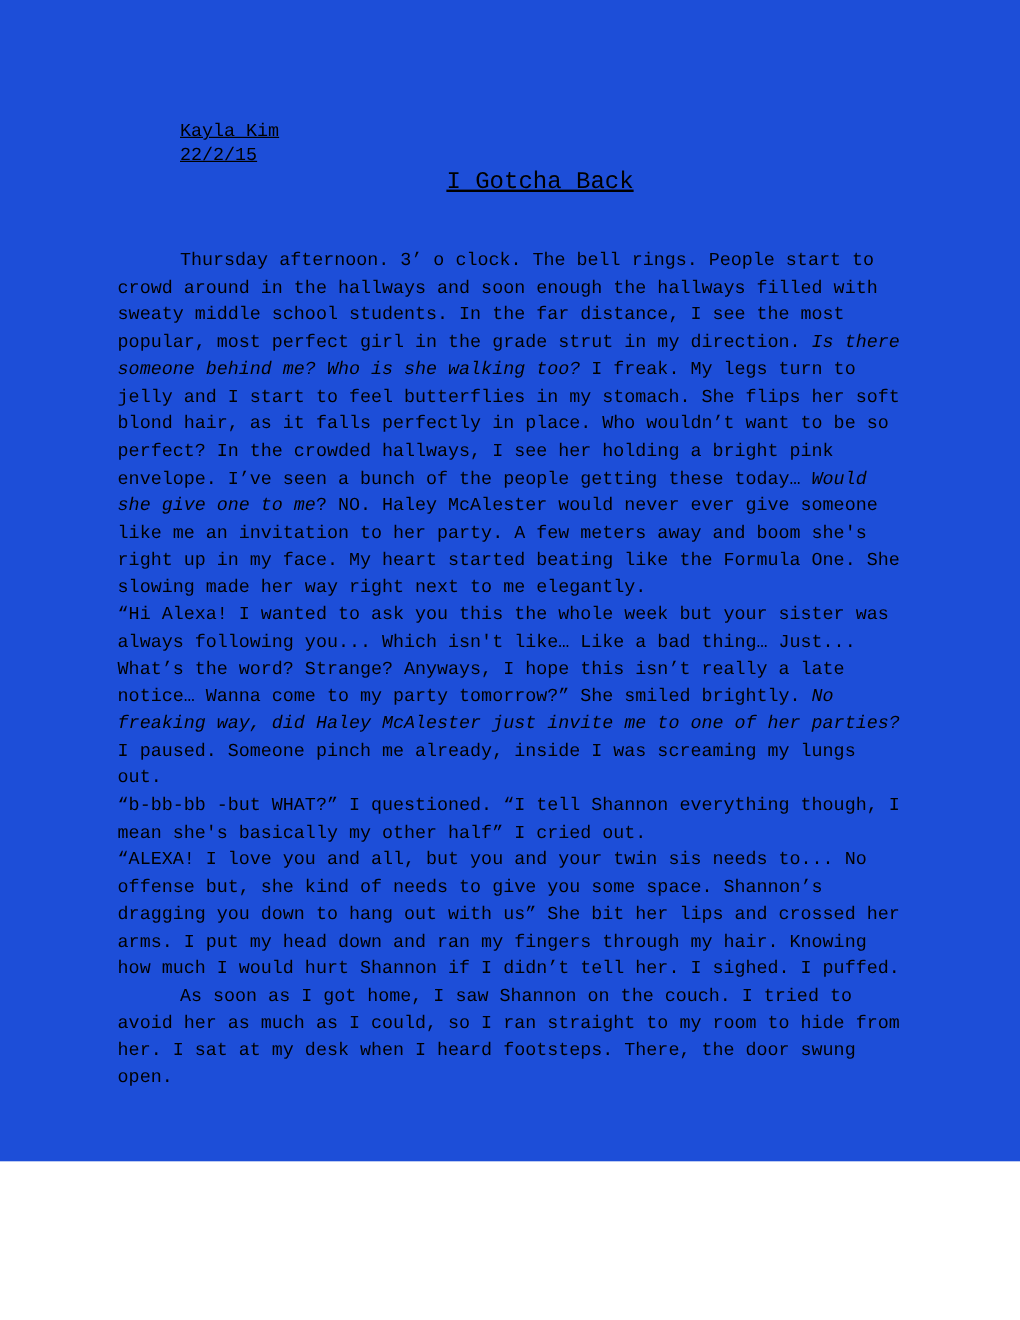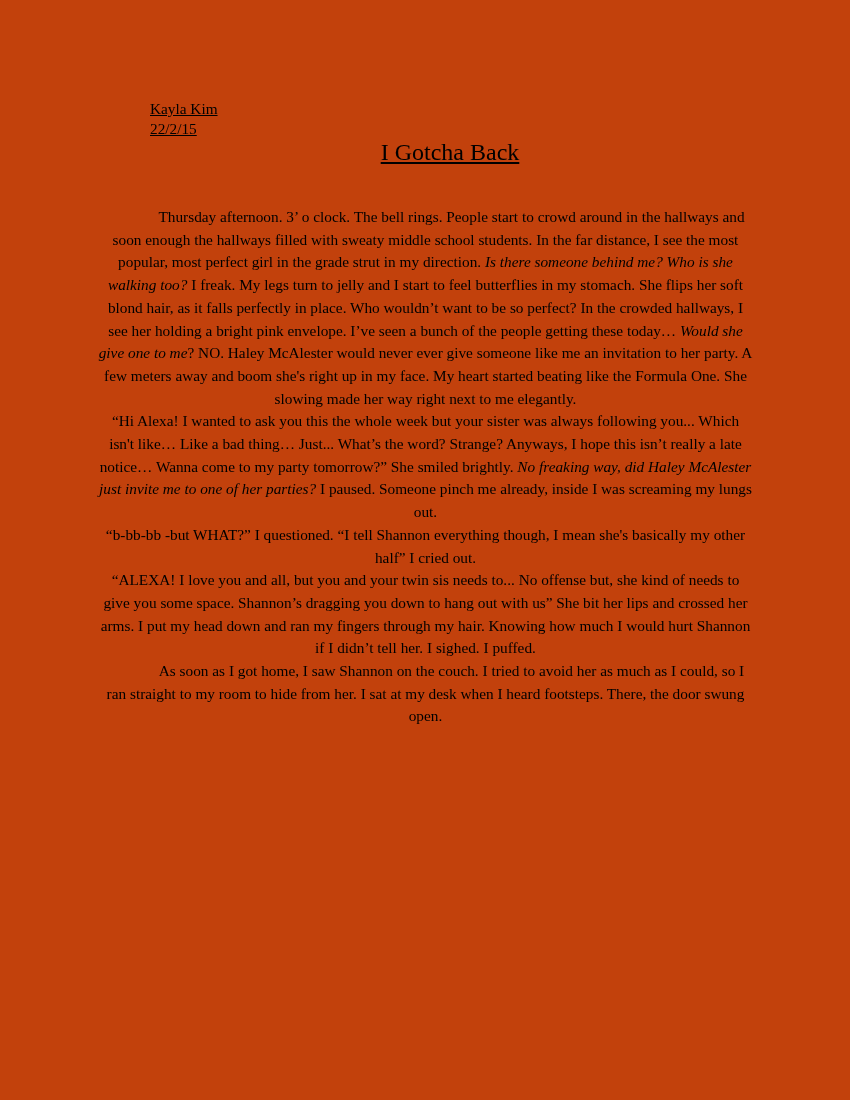--- a/index.html
+++ b/index.html
@@ -3,58 +3,57 @@
 <meta charset="utf-8">
 <style>
   html, body {
     margin: 0;
     padding: 0;
     background: #ffffff;
   }
   .page {
     position: relative;
     width: 850px;
-    height: 1100px;
-    background: #c2410c;
+    height: 968px;
+    background: #1d4ed8;
     overflow: hidden;
-    font-family: Liberation Serif, serif;
+    font-family: Liberation Mono, monospace;
     color: #000000;
   }
   .heading-block {
     position: absolute;
     left: 150px;
     top: 99px;
     font-size: 15.3px;
     line-height: 20px;
   }
   .heading-block .underlined {
     text-decoration: underline;
   }
   .doc-title {
     position: absolute;
     left: 123px;           
     top: 136px;
     width: 654px;
     text-align: center;
-    font-size: 24px;
+    font-size: 20px;
     line-height: 33px;
     text-decoration: underline;
   }
   .story-body {
     position: absolute;
     left: 98px;
     top: 206px;
     width: 655px;
     font-size: 15.3px;
     line-height: 22.7px;
   }
   .story-body p.para {
     margin: 0;
     padding: 0;
-    text-align: center;
   }
   .story-body p.para.indent {
     text-indent: 52px;
   }
   .story-body em {
     font-style: italic;
   }
 </style>
 </head>
 <body>

